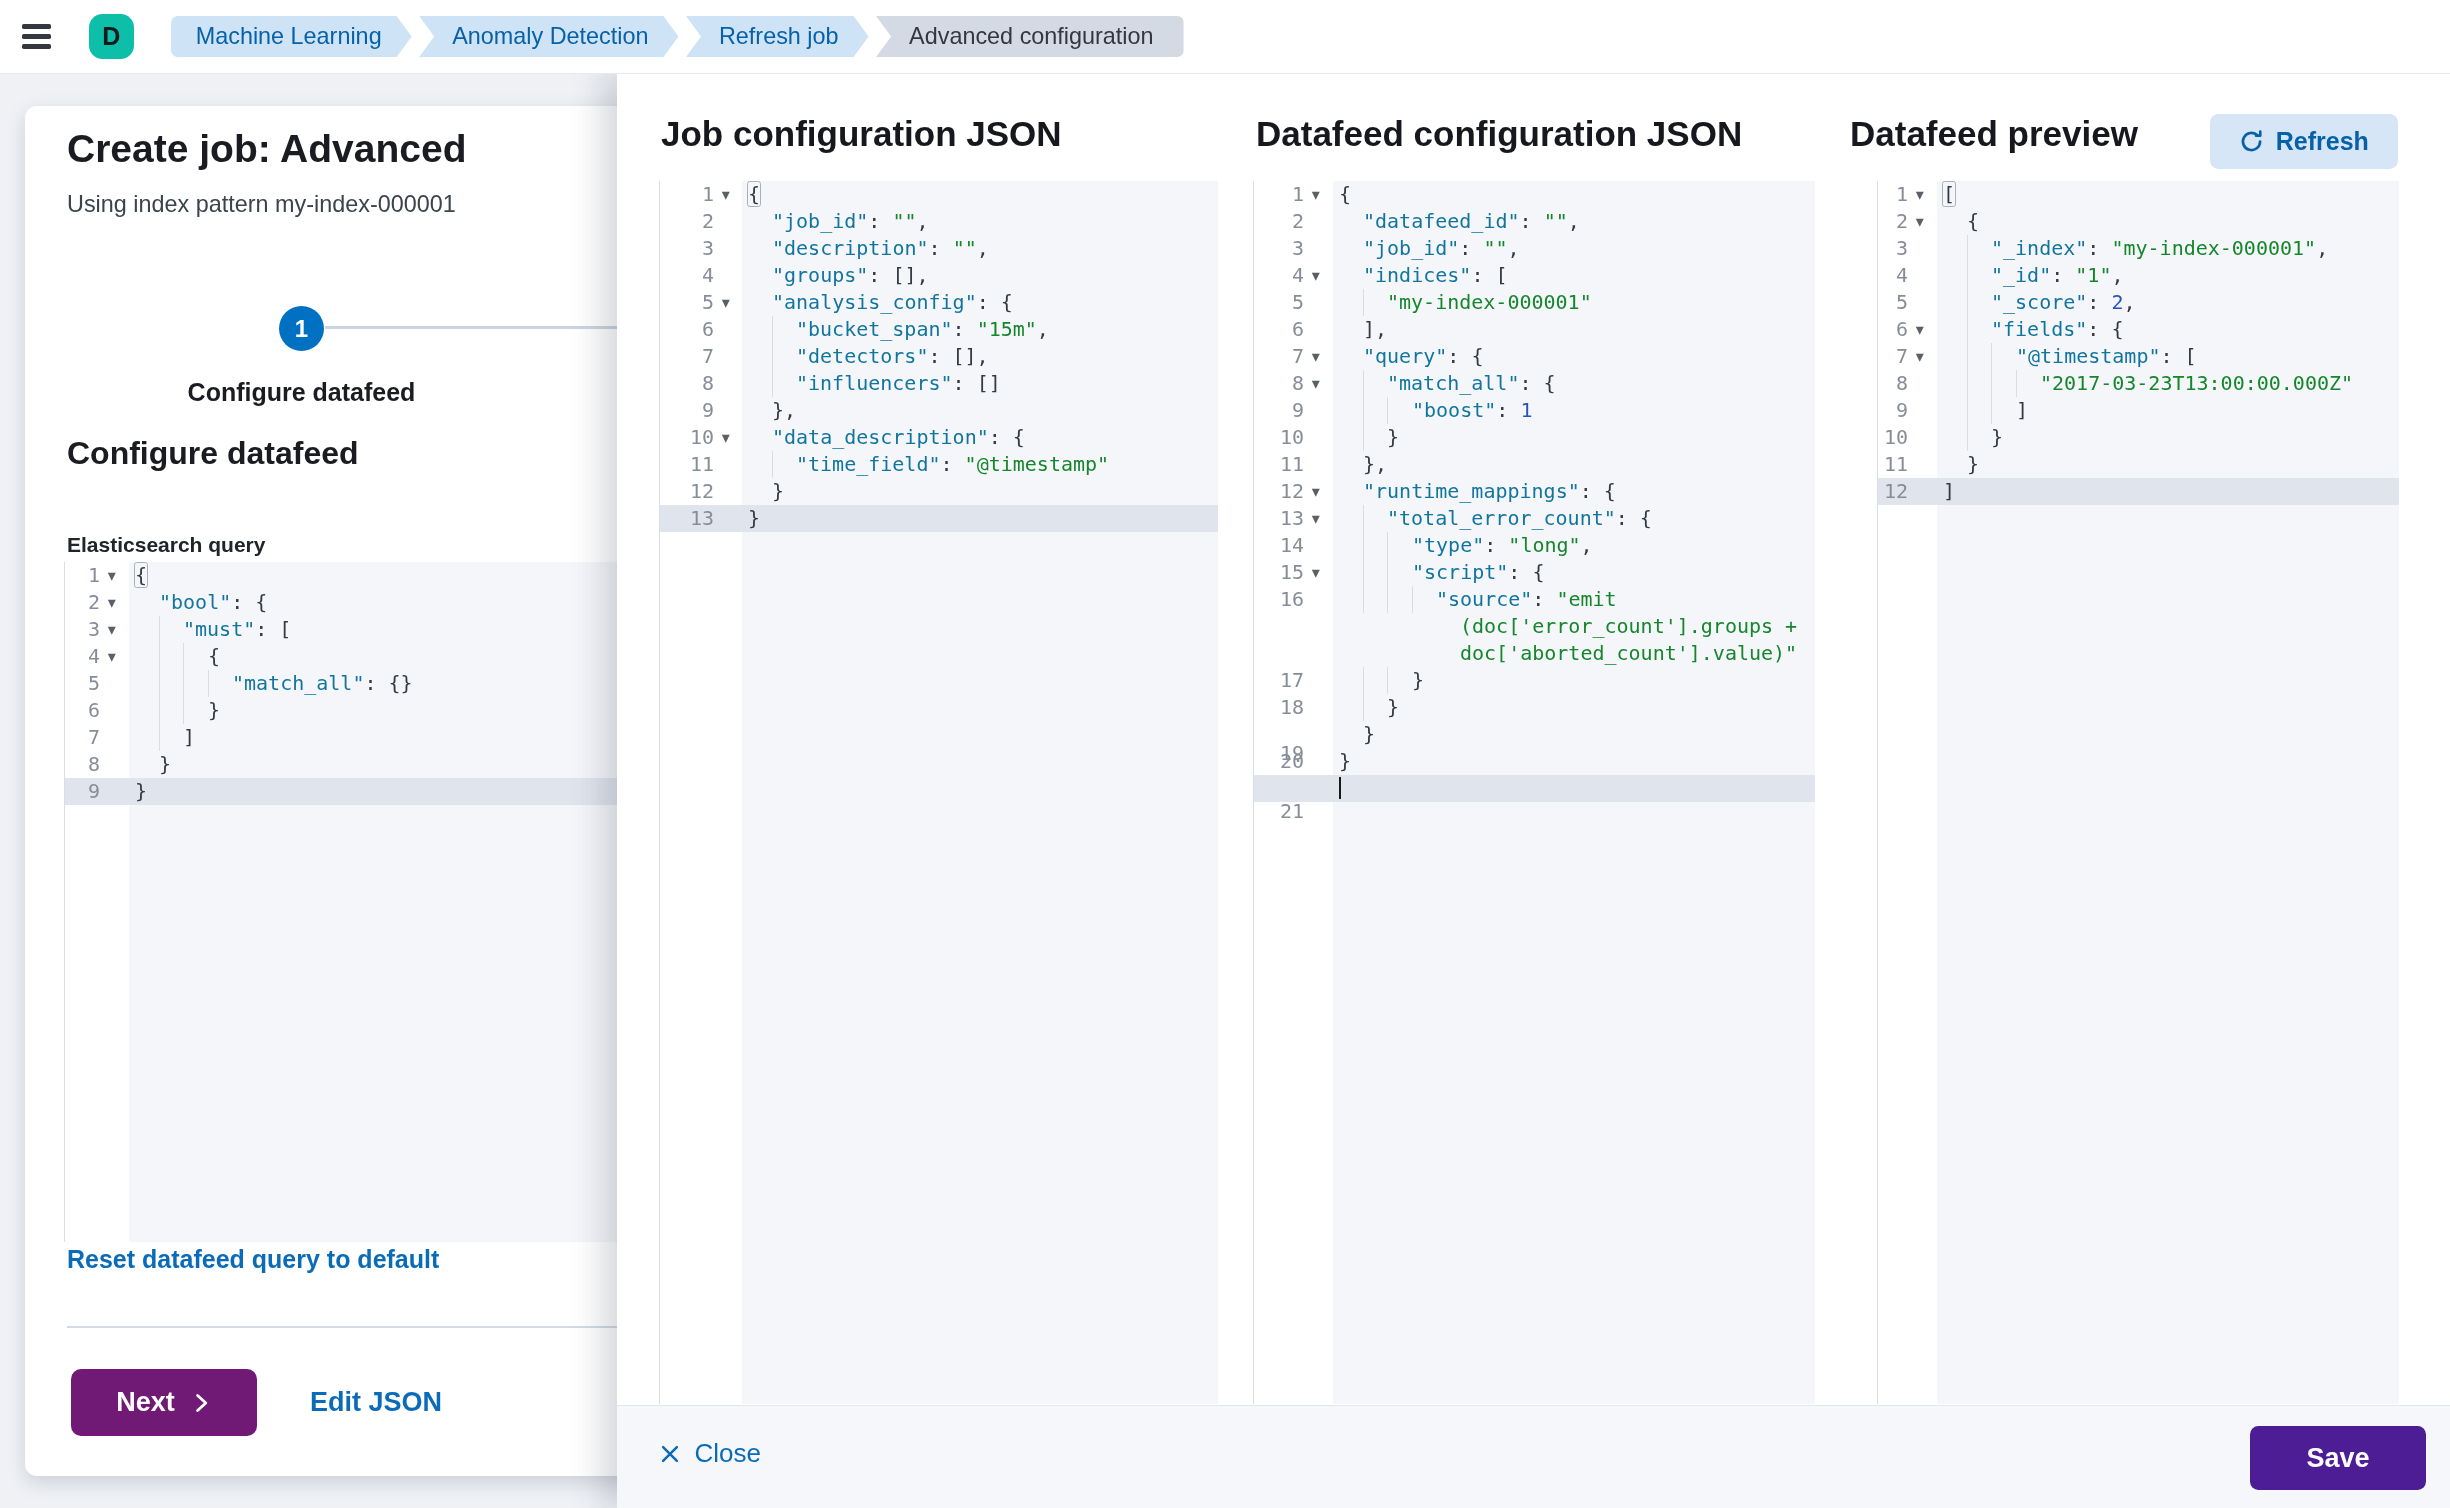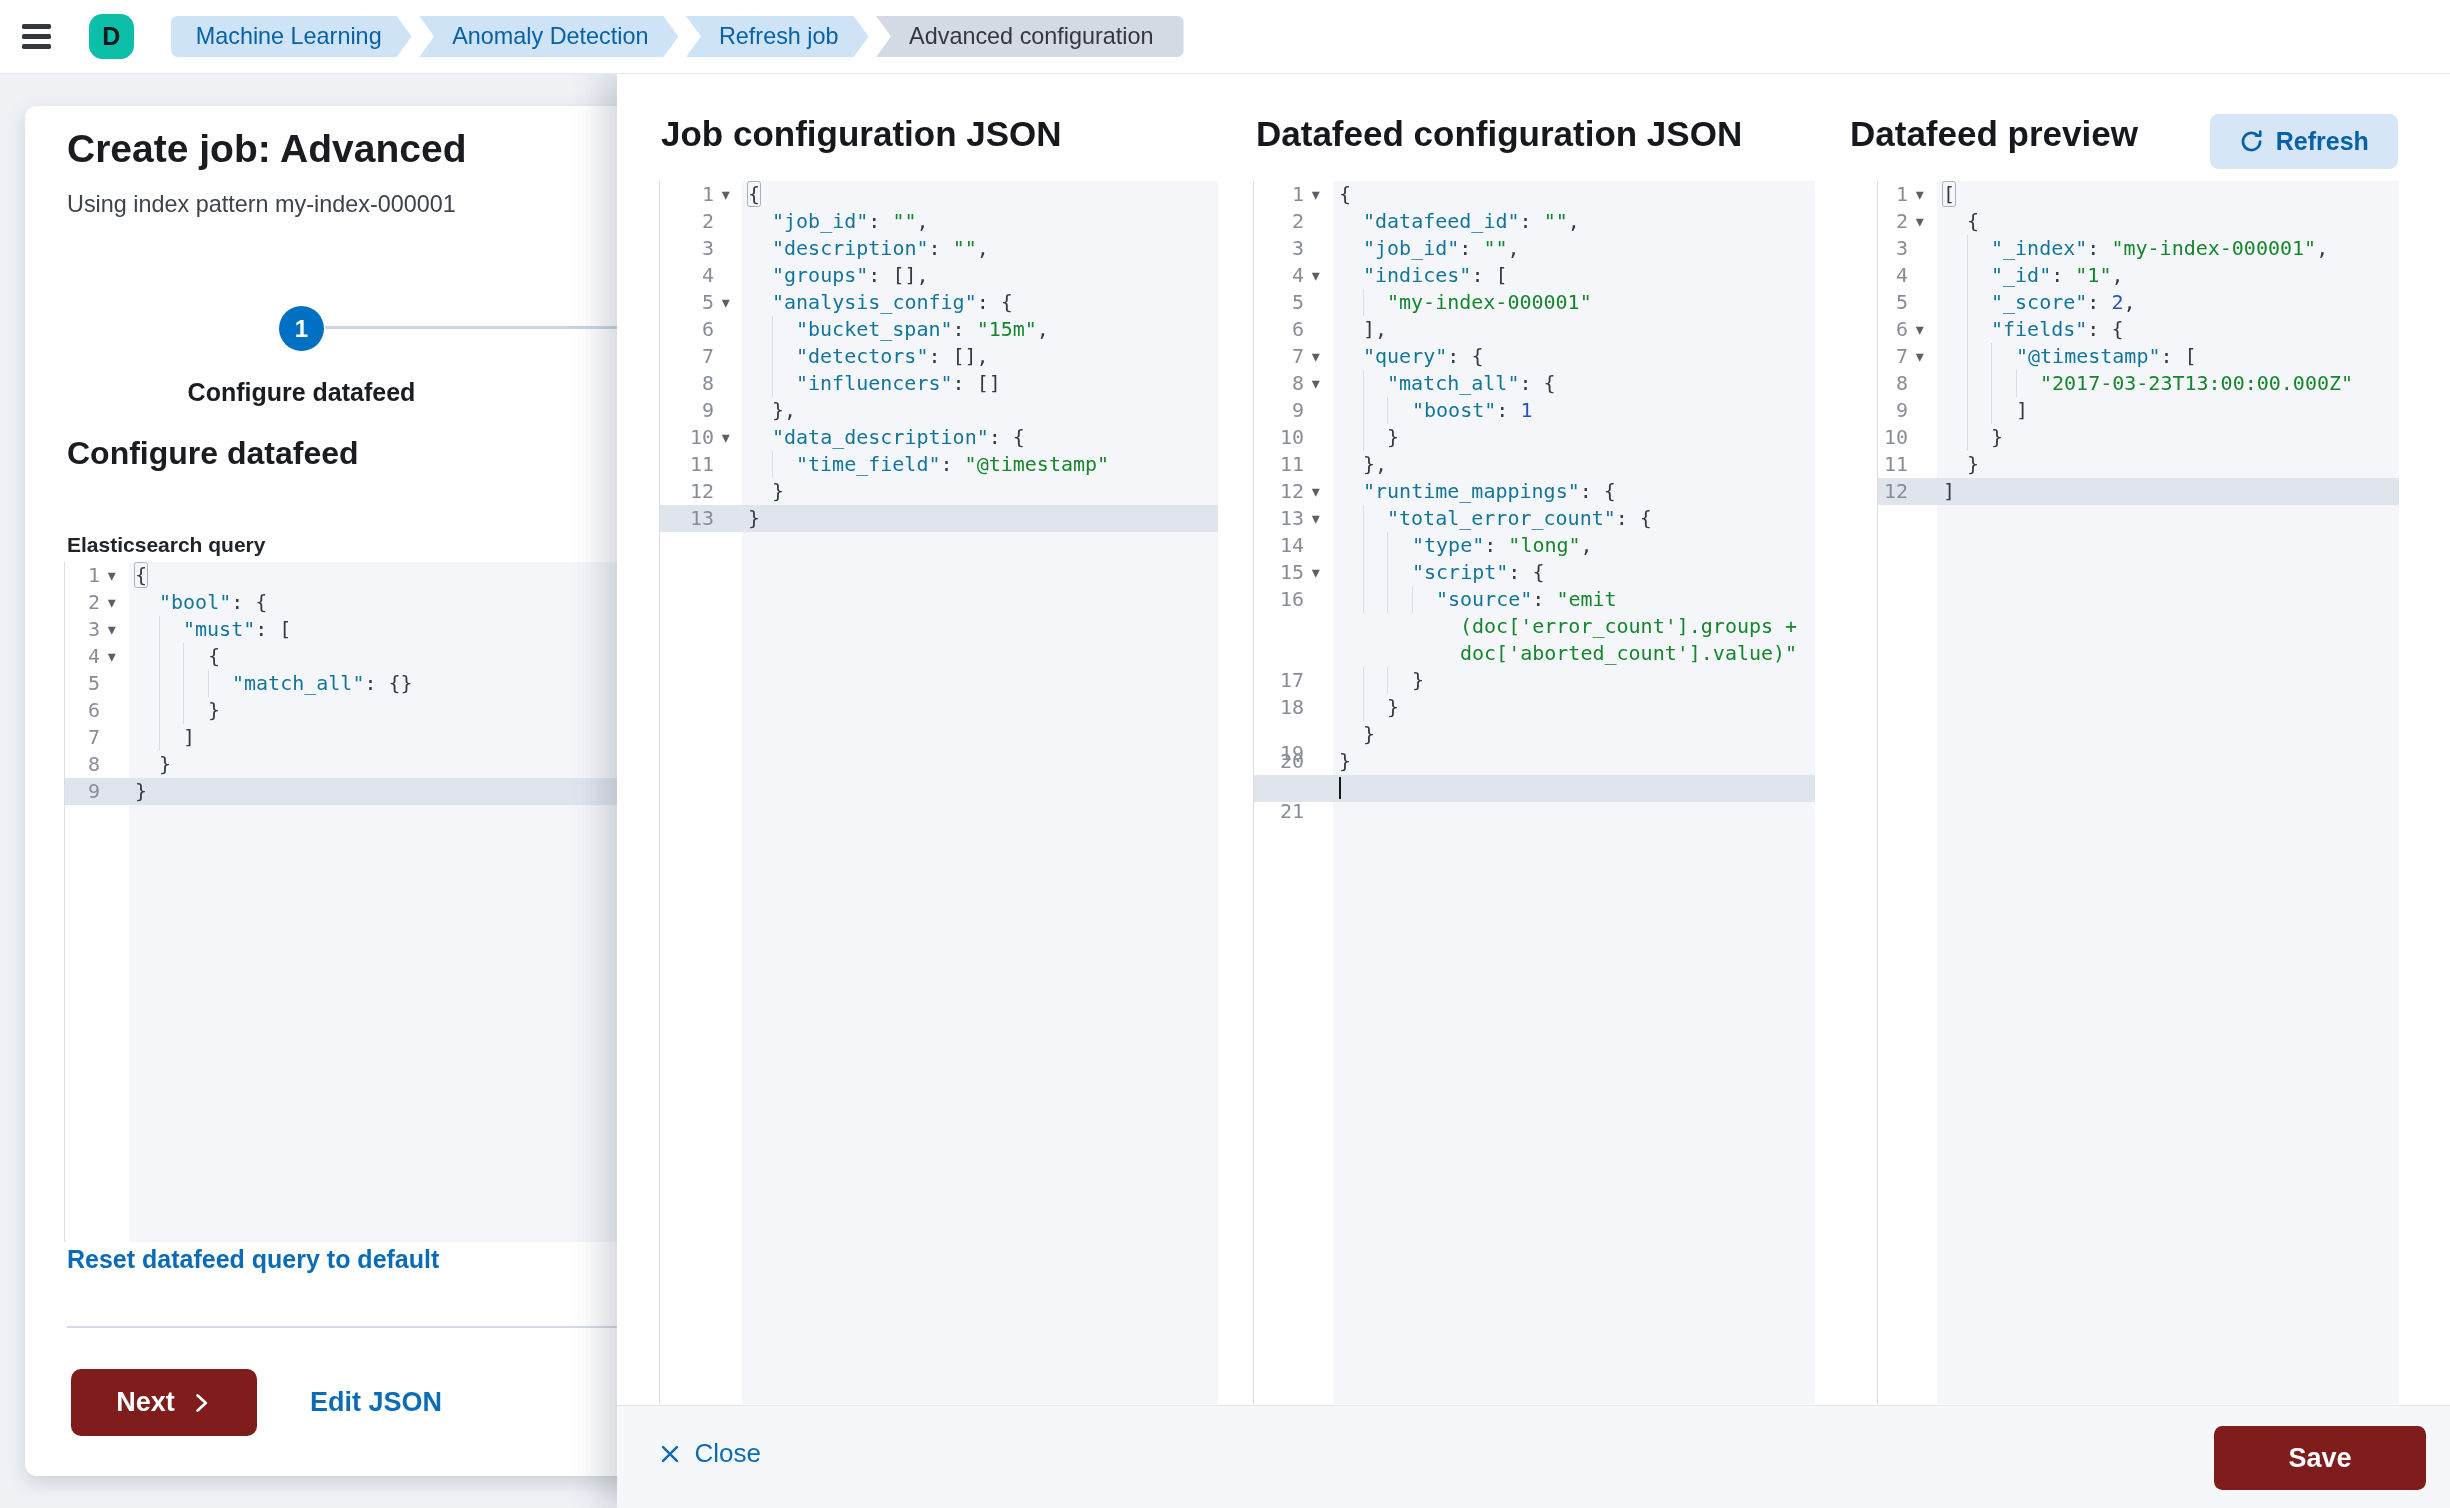--- a/index.html
+++ b/index.html
@@ -33,38 +33,38 @@
     background:#0071C2; color:#fff; font-size:24px; font-weight:700; display:flex; align-items:center;
     justify-content:center; z-index:2; cursor:pointer; }
   .step-label { position:absolute; left:159px; top:378px; width:285px; text-align:center;
     font-size:25px; font-weight:700; color:#1A1C21; z-index:2; }
   .section-h { position:absolute; left:67px; top:435px; font-size:32px; font-weight:700; color:#1A1C21; z-index:2; }
   .es-label { position:absolute; left:67px; top:533px; font-size:21px; font-weight:700; color:#20252C; z-index:2; }
   .reset-link { position:absolute; left:67px; top:1245px; font-size:25px; font-weight:600; color:#0A6BB8;
     z-index:2; cursor:pointer; }
   .pg-hr { position:absolute; left:67px; top:1326px; width:567px; height:1.7px; background:#D3DAE6; z-index:2; }
   .next-btn { position:absolute; left:71px; top:1369px; width:186px; height:67px; border-radius:10px;
-    background:#7f1d1d; color:#fff; font-size:27px; font-weight:600; display:flex; align-items:center;
+    background:#701a75; color:#fff; font-size:27px; font-weight:600; display:flex; align-items:center;
     justify-content:center; gap:15px; z-index:2; cursor:pointer; }
   .edit-json { position:absolute; left:310px; top:1387px; font-size:27px; font-weight:600; color:#0A6BB8;
     z-index:2; cursor:pointer; }
 
   
   .flyout { position:absolute; left:617px; top:74px; width:1833px; height:1435px; background:#FFFFFF;
     box-shadow:-15px 0 30px rgba(50,60,80,.20); z-index:3; }
   .col-h { position:absolute; top:40px; font-size:35px; font-weight:700; color:#16181D; }
   .refresh-btn { position:absolute; left:1593px; top:40px; width:188px; height:55px; border-radius:8.4px;
     background:#D6E6F6; color:#0761A8; font-size:25px; font-weight:600; display:flex; align-items:center;
     justify-content:center; gap:11.7px; cursor:pointer; }
   .fly-footer { position:absolute; left:0; top:1331px; width:1833px; height:105px; background:#F5F7FA;
     border-top:0.8px solid #E2E6ED; }
   .close-btn { position:absolute; left:42px; top:32px; display:flex; align-items:center; gap:13.4px;
     font-size:26px; font-weight:500; color:#0A6BB8; cursor:pointer; }
-  .save-btn { position:absolute; right:24px; top:20px; width:212px; height:64px; border-radius:8.4px;
-    background:#7f1d1d; color:#fff; font-size:27px; font-weight:600; display:flex; align-items:center;
+  .save-btn { position:absolute; right:24px; top:20px; width:176px; height:64px; border-radius:8.4px;
+    background:#4c1d95; color:#fff; font-size:27px; font-weight:600; display:flex; align-items:center;
     justify-content:center; cursor:pointer; }
 
   
   .editor { position:absolute; border-left:1.7px solid #D9DEE5; background:#FFFFFF; overflow:hidden;
     font-family:"DejaVu Sans Mono","Liberation Mono",monospace; font-size:20px; cursor:text; }
   .editor .bg { position:absolute; top:0; bottom:0; right:0; background:#F5F6FA; }
   .ed-row { position:relative; display:flex; height:27px; line-height:27px; white-space:pre; }
   .ed-row.hl { background:#E0E5ED; }
   .gut { flex:none; display:flex; align-items:center; position:relative; }
   .gut .num { text-align:right; color:#878D98; flex:none; }

